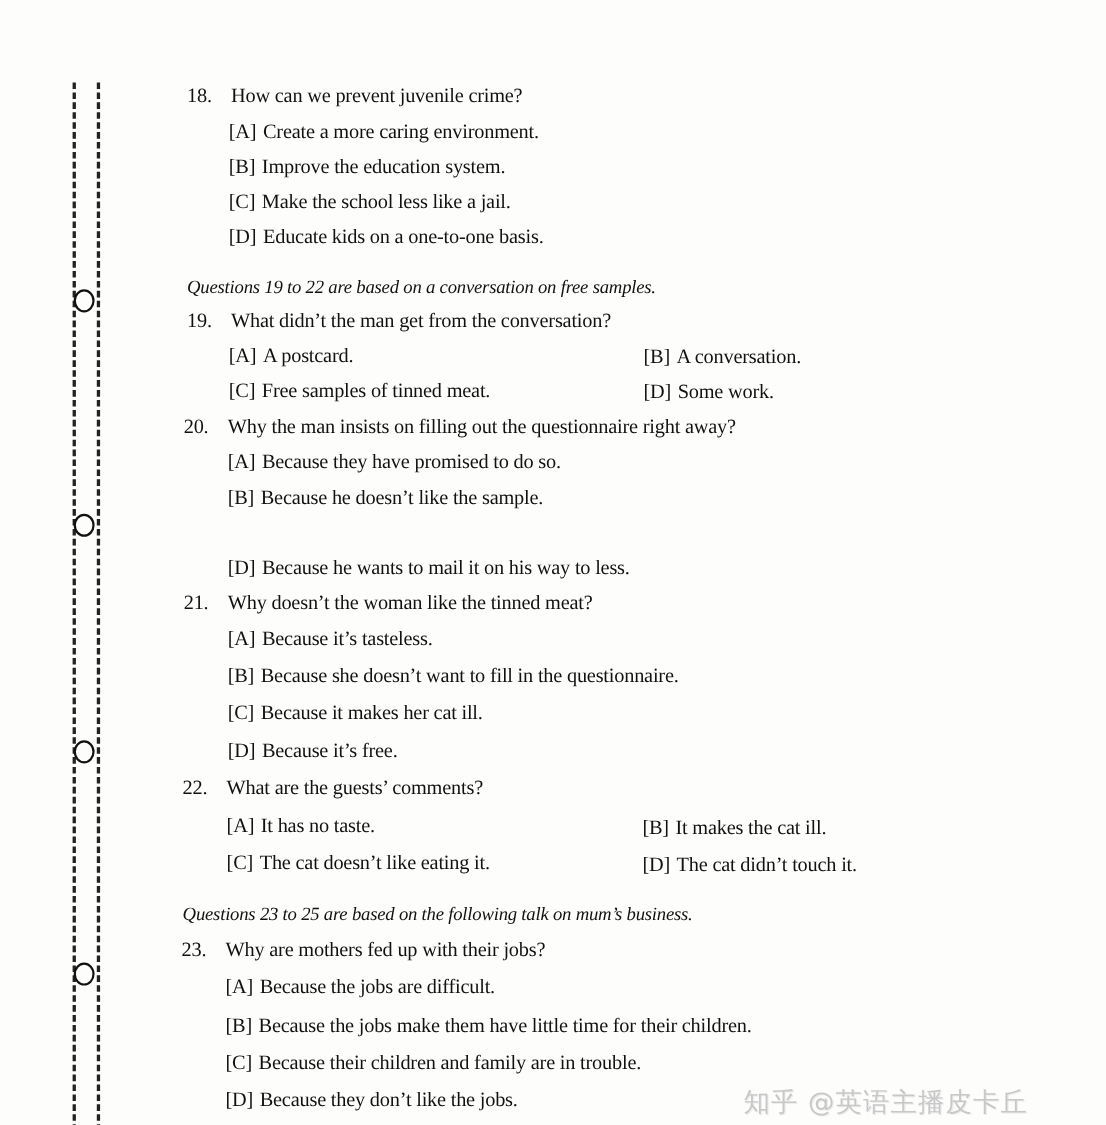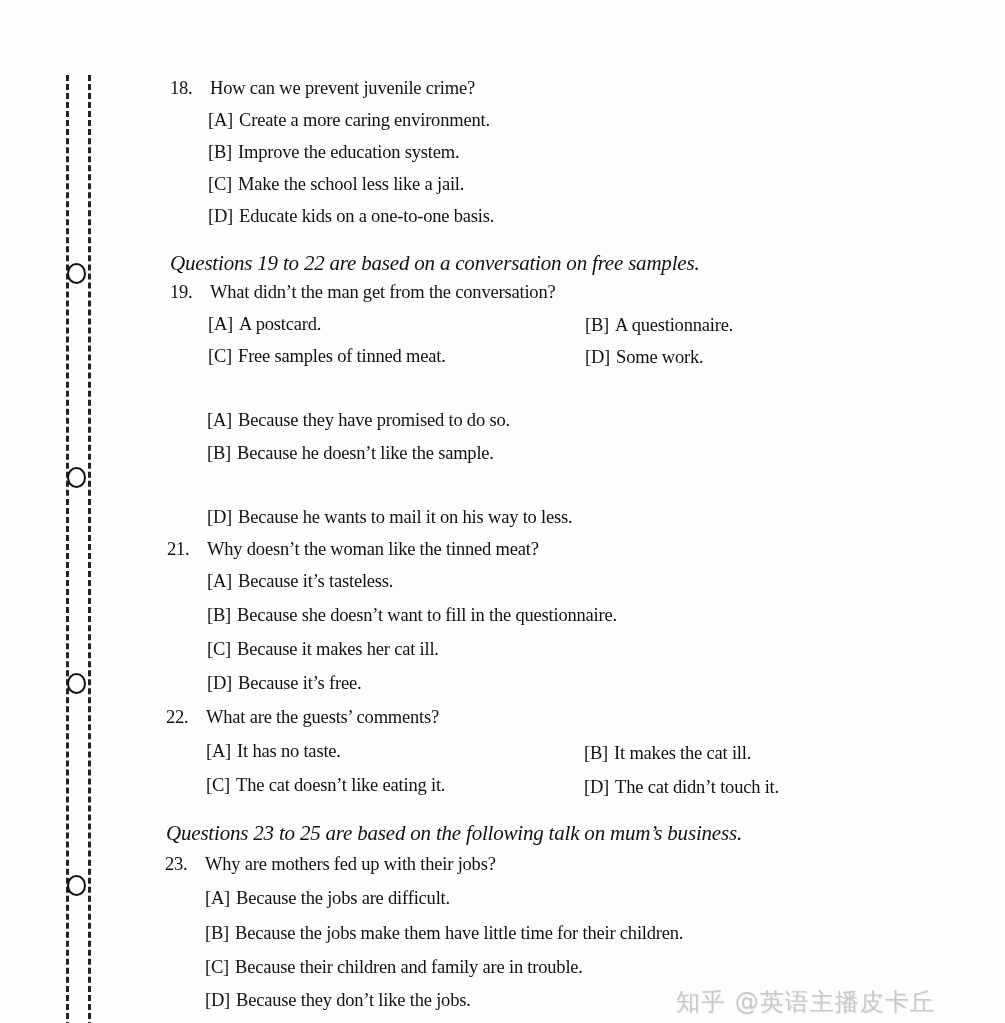--- a/index.html
+++ b/index.html
@@ -15,21 +15,21 @@
   }
   .binding-line.left { left:66px; }
   .binding-line.right { left:88px; }
   .hole {
     position:absolute; left:67px; width:15px; height:17px;
     border:2.5px solid #111; border-radius:50%; background:#fdfdfc;
   }
   .page { position:absolute; left:0; top:0; width:1005px; height:1023px;margin-top:23px; }
   .line { position:absolute; white-space:nowrap; font-size:18.5px; letter-spacing:-0.2px; }
   .qnum { display:inline-block; width:40px; }
-  .intro { font-style:italic; font-size:21px; }
+  .intro { font-style:italic; font-size:17px; }
   .opt-letter { display:inline-block; margin-right:6px; }
   .watermark {
     position:absolute; left:676px; top:963px; font-family:"DejaVu Sans", sans-serif;
     font-size:24px; color:#c8c8c8; letter-spacing:1px;
     text-shadow:1px 1px 0 #eee;
   }
 </style>
 </head>
 <body>
 
@@ -49,24 +49,27 @@
   <div class="line" style="left:208px;top:119px"><span class="opt-letter">[B]</span><span>Improve the education system.</span></div>
   <div class="line" style="left:208px;top:151px"><span class="opt-letter">[C]</span><span>Make the school less like a jail.</span></div>
   <div class="line" style="left:208px;top:183px"><span class="opt-letter">[D]</span><span>Educate kids on a one-to-one basis.</span></div>
 
   <div class="line intro" style="left:170px;top:228px">Questions 19 to 22 are based on a conversation on free samples.</div>
 
   <div class="line" style="left:170px;top:259px">
     <span class="qnum">19.</span><span>What didn’t the man get from the conversation?</span>
   </div>
   <div class="line" style="left:208px;top:291px"><span class="opt-letter">[A]</span><span>A postcard.</span></div>
-  <div class="line" style="left:585px;top:292px"><span class="opt-letter">[B]</span><span>A questionnaire.</span></div>
+  <div class="line" style="left:585px;top:292px"><span class="opt-letter">[B]</span><span>A conversation.</span></div>
   <div class="line" style="left:208px;top:323px"><span class="opt-letter">[C]</span><span>Free samples of tinned meat.</span></div>
   <div class="line" style="left:585px;top:324px"><span class="opt-letter">[D]</span><span>Some work.</span></div>
 
+  <div class="line" style="left:167px;top:356px">
+    <span class="qnum">20.</span><span>Why the man insists on filling out the questionnaire right away?</span>
+  </div>
   <div class="line" style="left:207px;top:387px"><span class="opt-letter">[A]</span><span>Because they have promised to do so.</span></div>
   <div class="line" style="left:207px;top:420px"><span class="opt-letter">[B]</span><span>Because he doesn’t like the sample.</span></div>
   <div class="line" style="left:207px;top:484px"><span class="opt-letter">[D]</span><span>Because he wants to mail it on his way to less.</span></div>
 
   <div class="line" style="left:167px;top:516px">
     <span class="qnum">21.</span><span>Why doesn’t the woman like the tinned meat?</span>
   </div>
   <div class="line" style="left:207px;top:548px"><span class="opt-letter">[A]</span><span>Because it’s tasteless.</span></div>
   <div class="line" style="left:207px;top:582px"><span class="opt-letter">[B]</span><span>Because she doesn’t want to fill in the questionnaire.</span></div>
   <div class="line" style="left:207px;top:616px"><span class="opt-letter">[C]</span><span>Because it makes her cat ill.</span></div>

